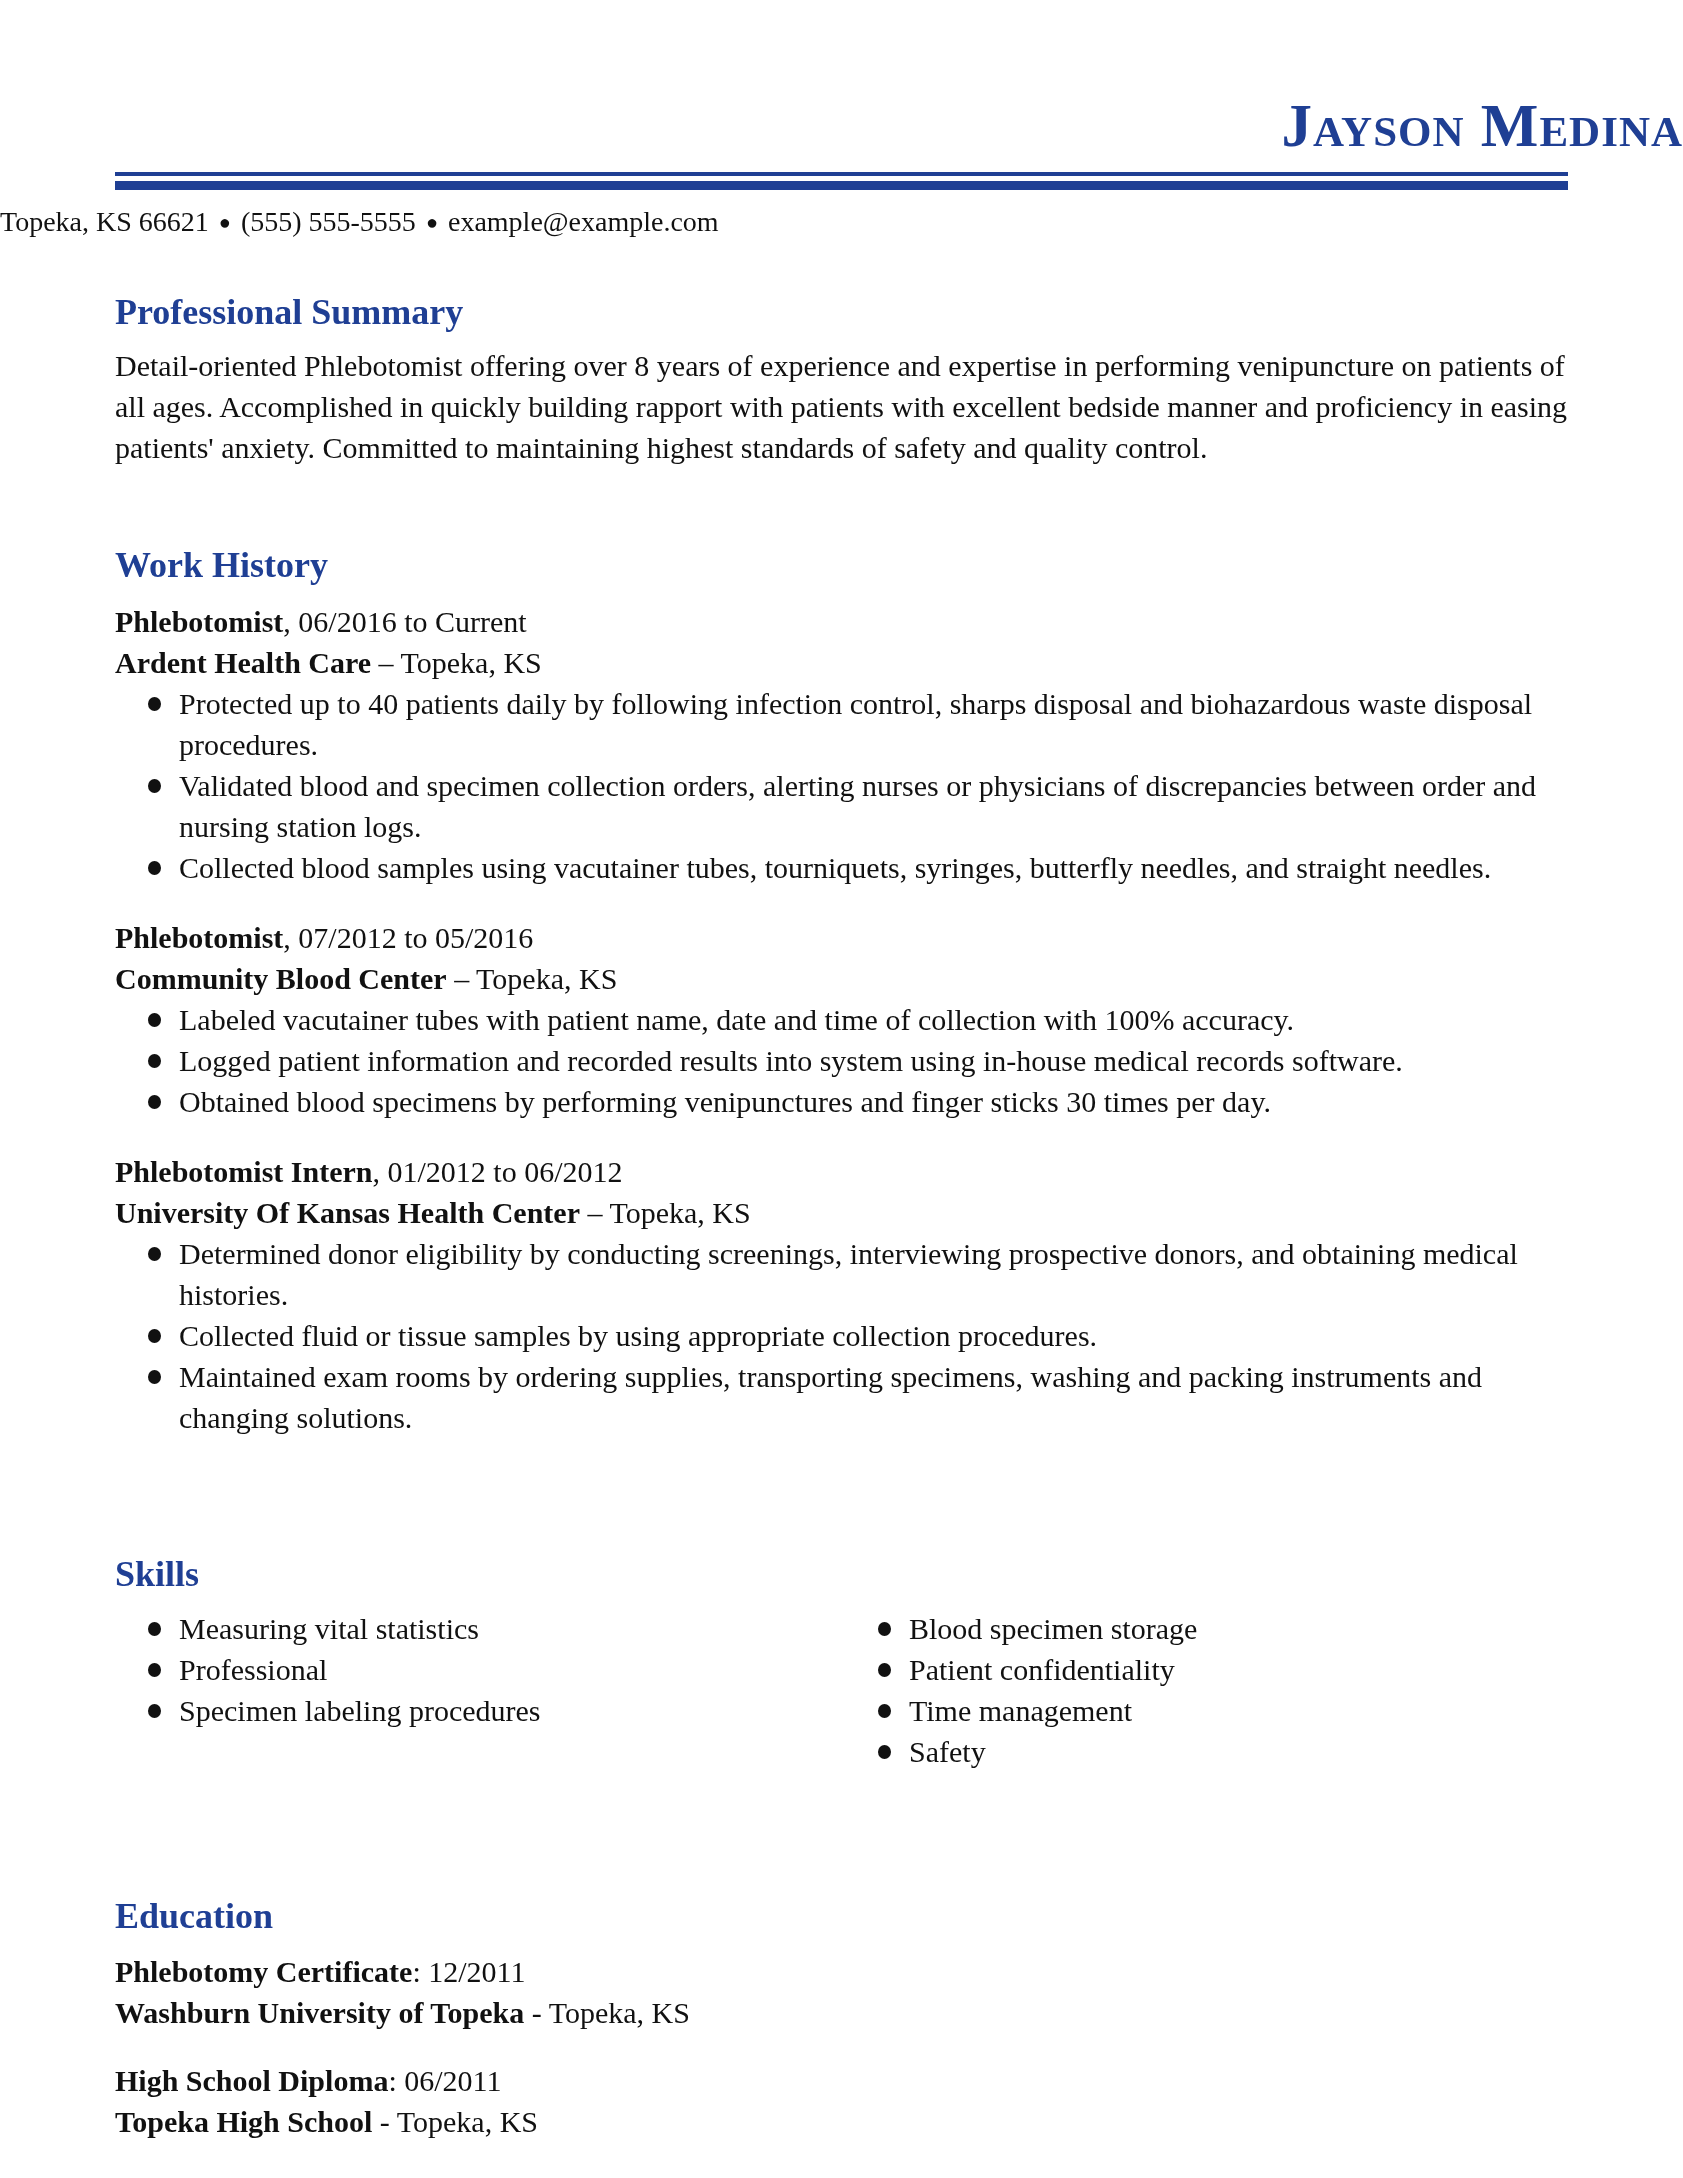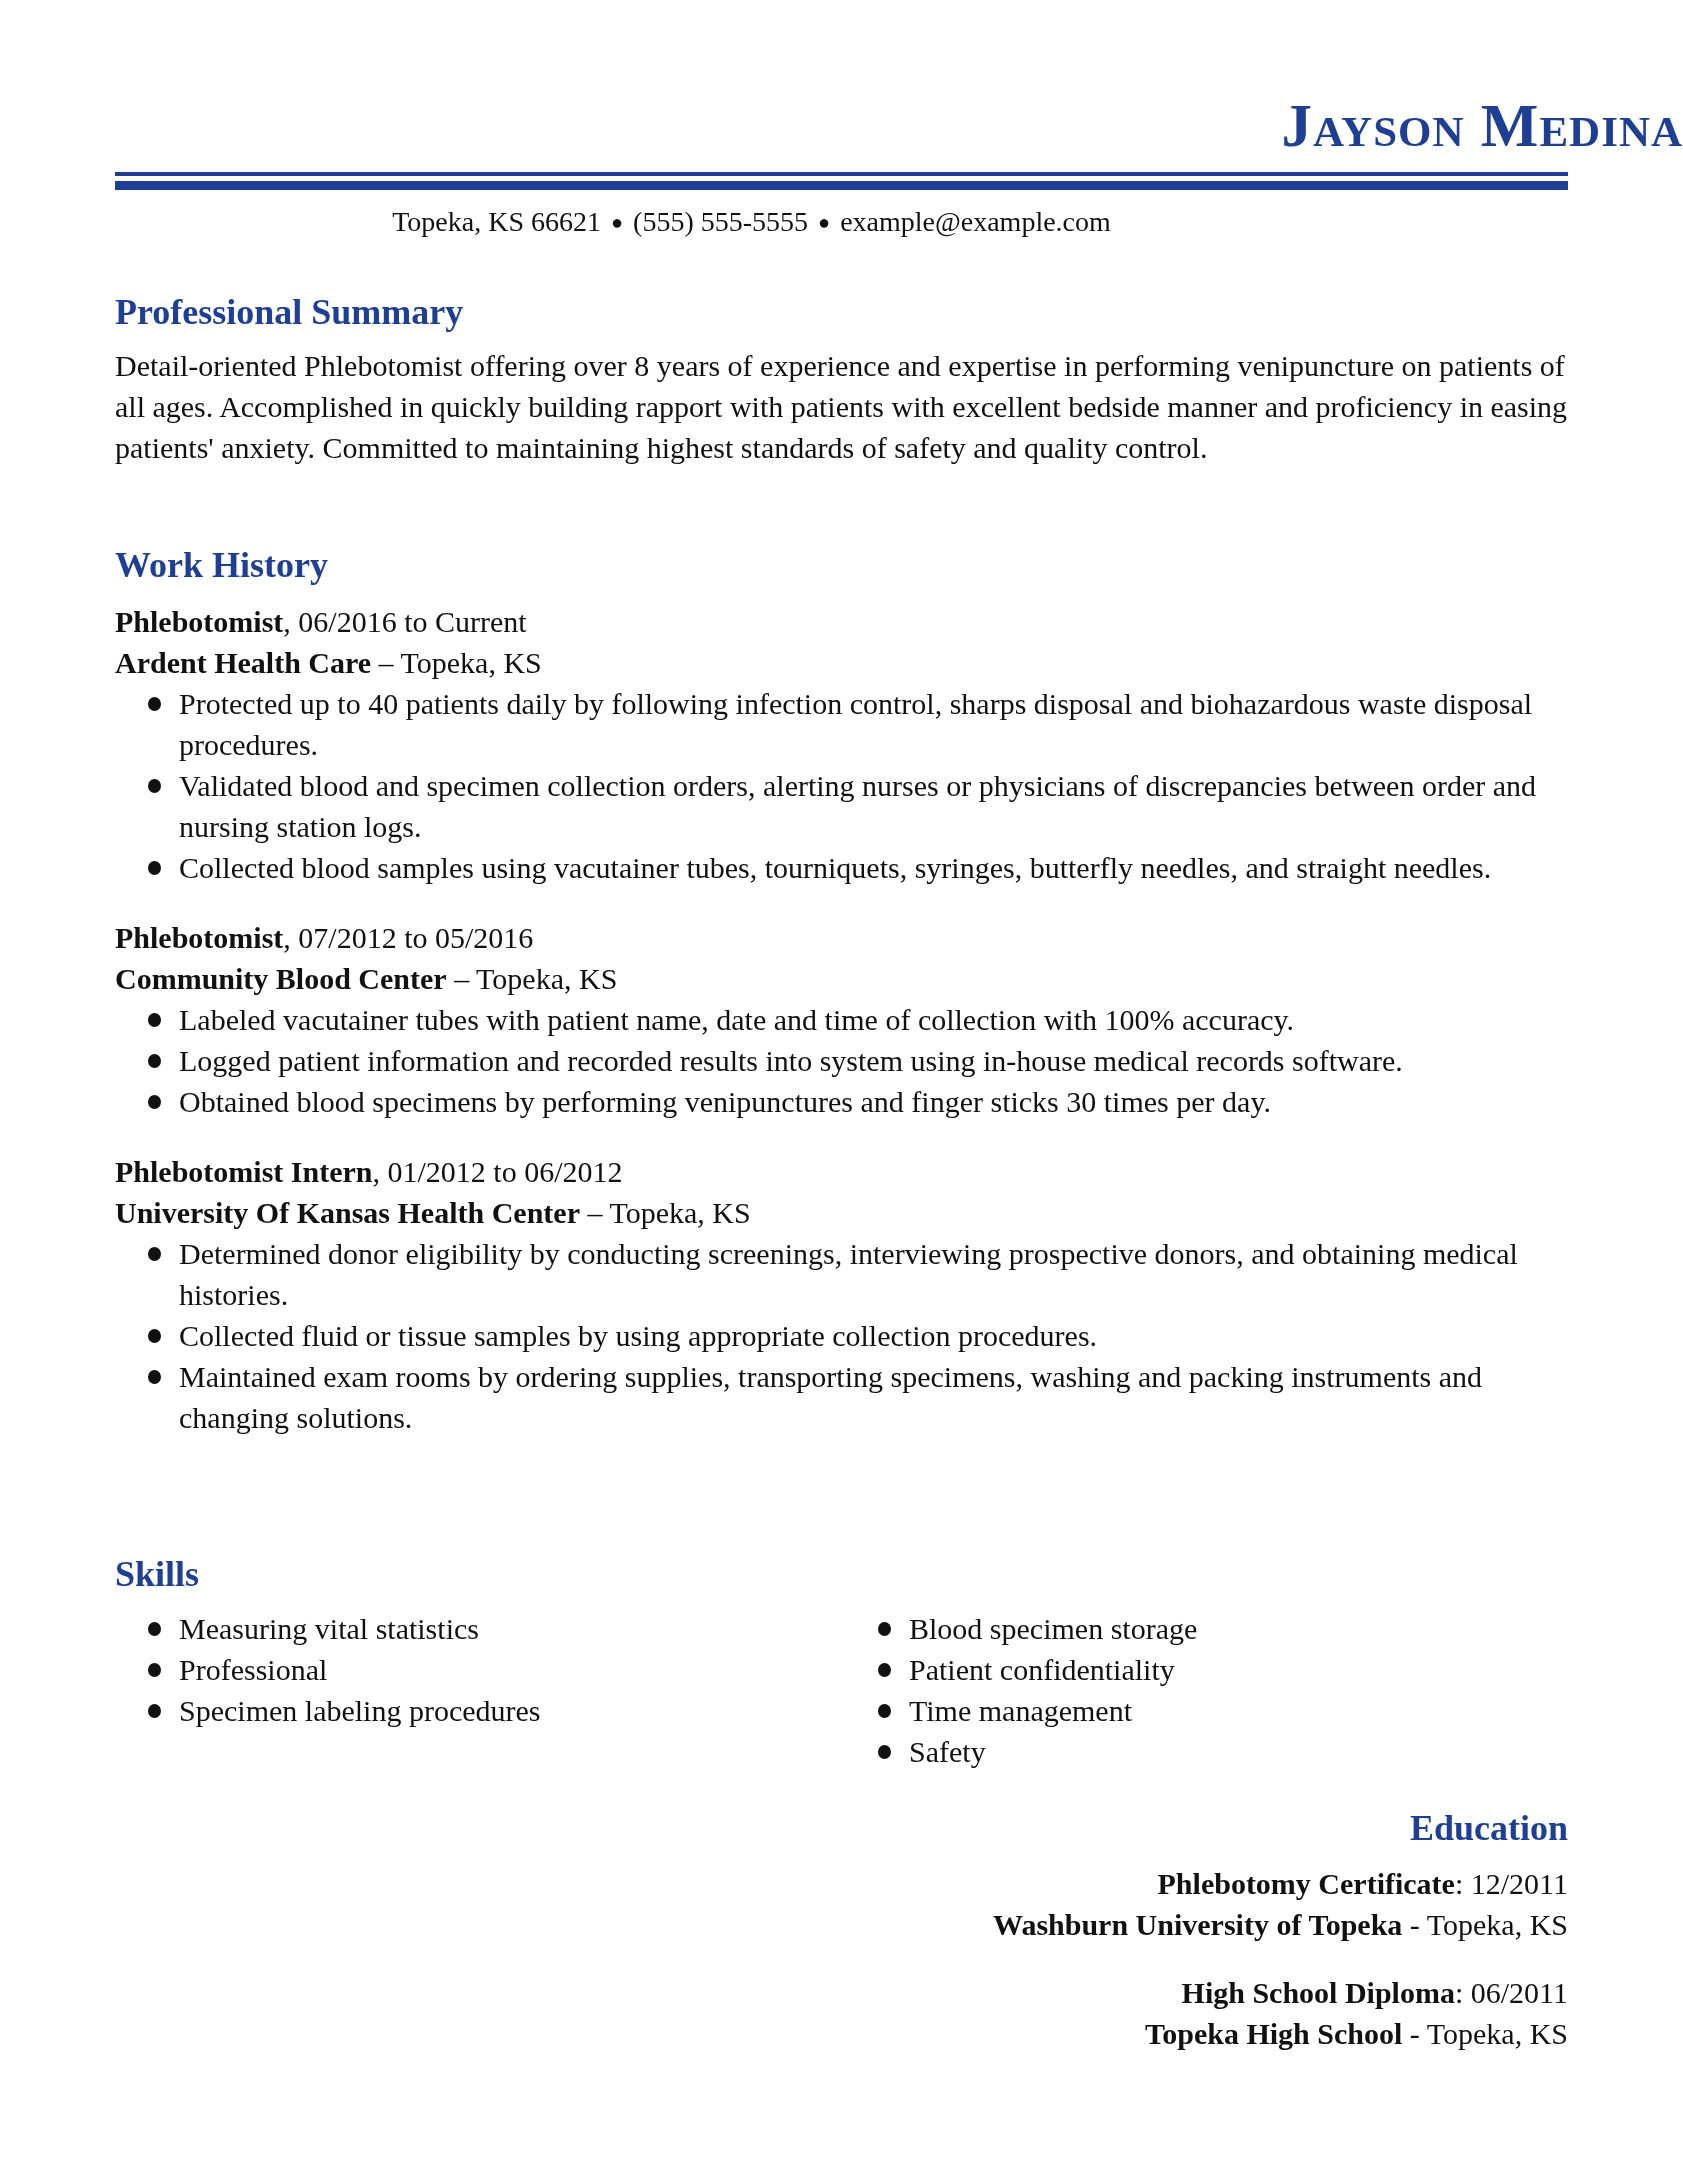--- a/index.html
+++ b/index.html
@@ -4,21 +4,21 @@
 <style>
   html, body { margin: 0; padding: 0; background: #ffffff; }
   body { width: 1683px; height: 2178px; position: relative; overflow: hidden;
          font-family: "DejaVu Serif", "Liberation Serif", serif; color: #111111; }
   .abs { position: absolute; left: 115px; width: 1453px; }
   .name { position: absolute; left: 0; width: 1683px; top: 91px; text-align: right;
           font-family: "Liberation Serif", serif; font-weight: bold; font-variant: small-caps;
           font-size: 61px; line-height: 69px; letter-spacing: 1px; }
   .rule-thin { position: absolute; left: 115px; width: 1453px; top: 172px; height: 4px; }
   .rule-thick { position: absolute; left: 115px; width: 1453px; top: 181px; height: 9px; }
-  .contact { position: absolute; left: 0; width: 1503px; top: 204px; text-align: center;
+  .contact { position: absolute; left: 0; width: 1503px; top: 204px; 
              font-family: "Liberation Serif", serif; font-size: 28px; line-height: 36px; }
   .contact .sep { display: inline-block; margin: 0 10px; font-size: 20px; vertical-align: 2px; }
   .heading { font-family: "Liberation Serif", serif; font-weight: bold; font-size: 36px;
              line-height: 44px; margin: 0; }
   .text { font-family: "Liberation Serif", serif; font-size: 30px; line-height: 41px; }
   .bold { font-weight: bold; }
   ul.bullets { list-style: none; margin: 0; padding: 0; }
   ul.bullets li { position: relative; padding-left: 64px; }
   ul.bullets li .dot { position: absolute; left: 33px; top: 14px; width: 13px; height: 14px;
                        border-radius: 50%; background: #111; }
@@ -84,21 +84,21 @@
       </ul>
     <ul class="bullets" id="skills-right">
         <li><span class="dot"></span><span>Blood specimen storage</span></li>
         <li><span class="dot"></span><span>Patient confidentiality</span></li>
         <li><span class="dot"></span><span>Time management</span></li>
         <li><span class="dot"></span><span>Safety</span></li>
       </ul>
   </div>
 </div>
 
-<div class="abs" style="top:1806px;text-align:right;">
+<div class="abs" style="top:1894px;">
   <h2 class="heading accent" style="color: rgb(31, 63, 148);">Education</h2>
   <div id="edu" style="margin-top:13px;">
       <div class="text" style="margin-bottom: 27px;">
         <div><span class="bold">Phlebotomy Certificate</span><span>: 12/2011</span></div>
         <div><span class="bold">Washburn University of Topeka</span><span> - Topeka, KS</span></div>
       </div>
       <div class="text" style="margin-bottom: 27px;">
         <div><span class="bold">High School Diploma</span><span>: 06/2011</span></div>
         <div><span class="bold">Topeka High School</span><span> - Topeka, KS</span></div>
       </div>

